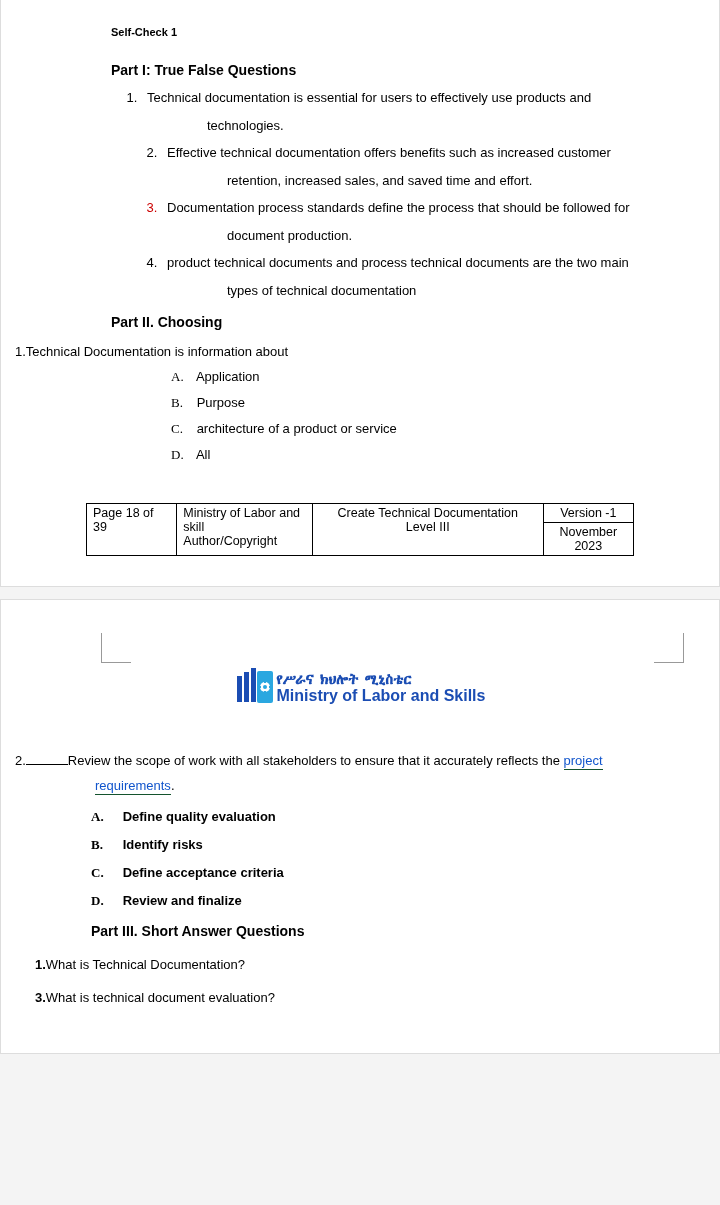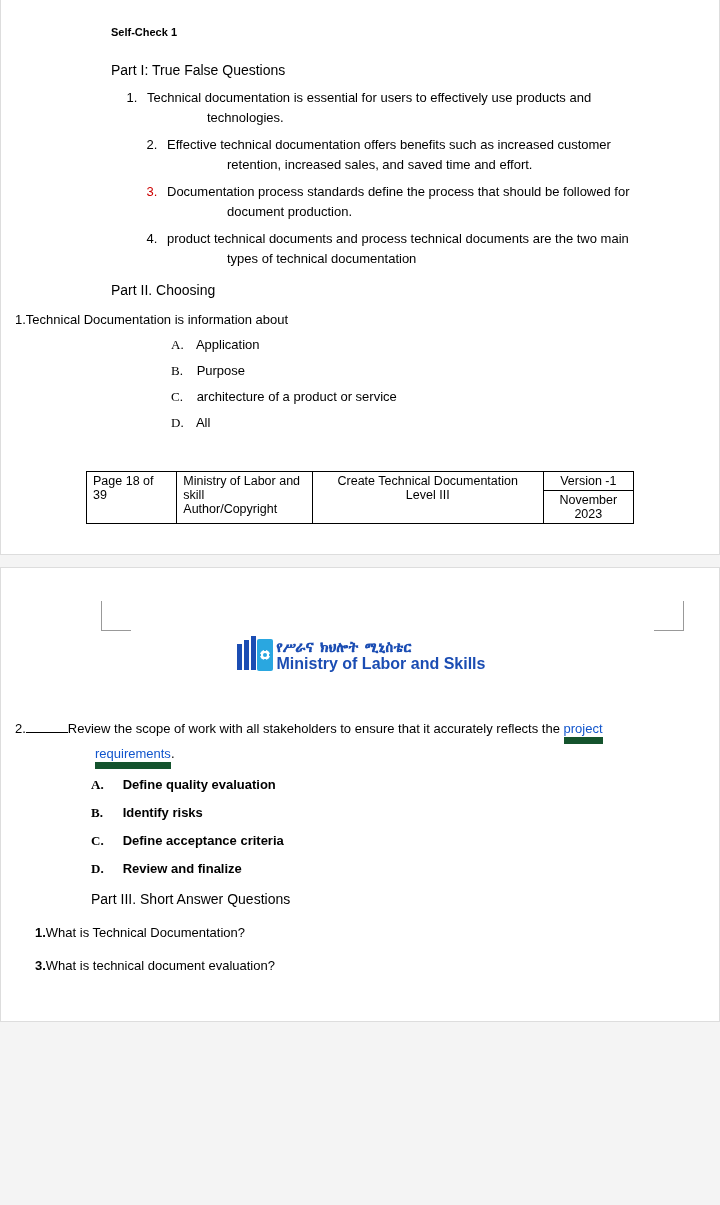--- a/index.html
+++ b/index.html
@@ -22,38 +22,38 @@
     margin-top: 12px;
     border-top: 1px solid #ddd;
   }
   .block-indent { padding-left: 100px; }
   .title {
     font-weight: bold;
     font-size: 11px;
     margin: 8px 0 24px 0;
   }
   .part-title {
-    font-weight: normal;
+    font-weight: bold;
     font-size: 14px;
     margin: 14px 0 10px 0;
   }
   .tf-list {
     list-style: decimal;
     margin: 0;
     padding-left: 30px;
   }
   .tf-list li {
     margin: 8px 0;
     padding-left: 6px;
     line-height: 1.5;
   }
   .tf-inner {
     display: block;
     padding-left: 60px;
-    margin-top: 0;
+    margin-top: 8px;
   }
   .red-marker { color: #c00; }
   .q-stem {
     margin: 14px 0 10px 0;
     padding-left: 4px;
   }
   .choice-list {
     padding-left: 160px;
   }
   .choice-row {
@@ -117,21 +117,21 @@
     line-height: 1.6;
   }
   .blank {
     display: inline-block;
     border-bottom: 1px solid #000;
     width: 42px;
     vertical-align: baseline;
   }
   .link {
     color: #1155cc;
-    border-bottom: 7px solid #14532d;
+    border-bottom: 1px solid #14532d;
     padding-bottom: 1px;
   }
   .choice-list2 {
     padding-left: 80px;
   }
   .choice-list2 .choice-row {
     margin: 12px 0;
   }
   .choice-list2 .choice-label {
     font-family: 'Times New Roman', serif;

